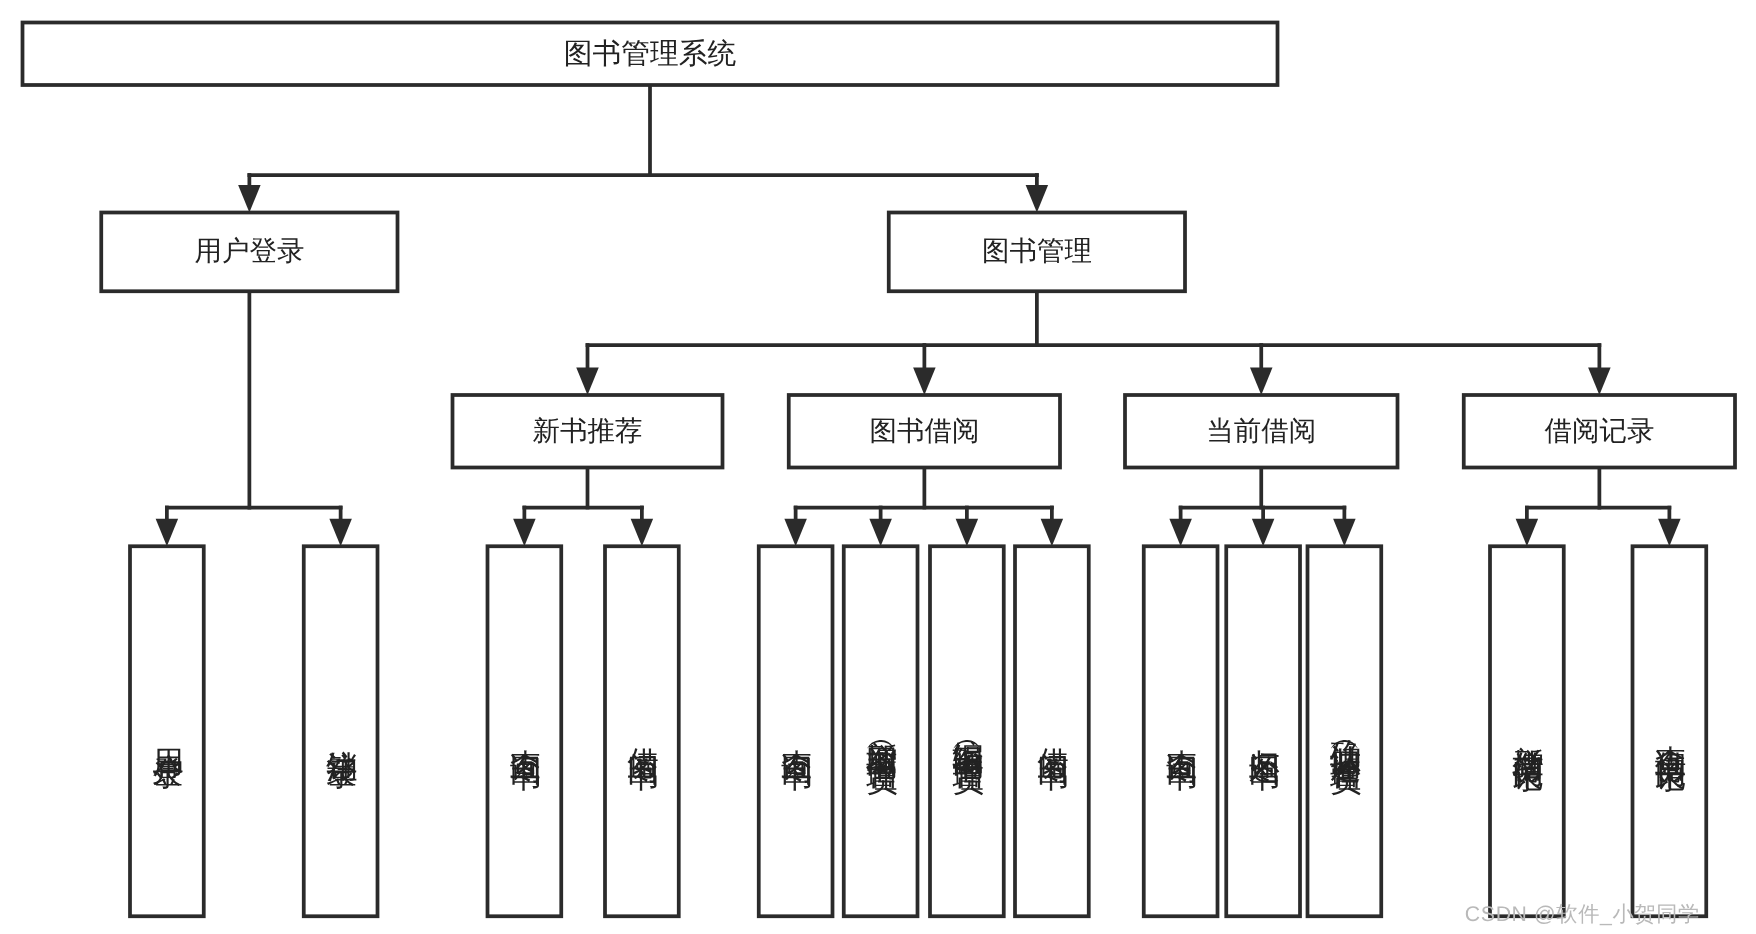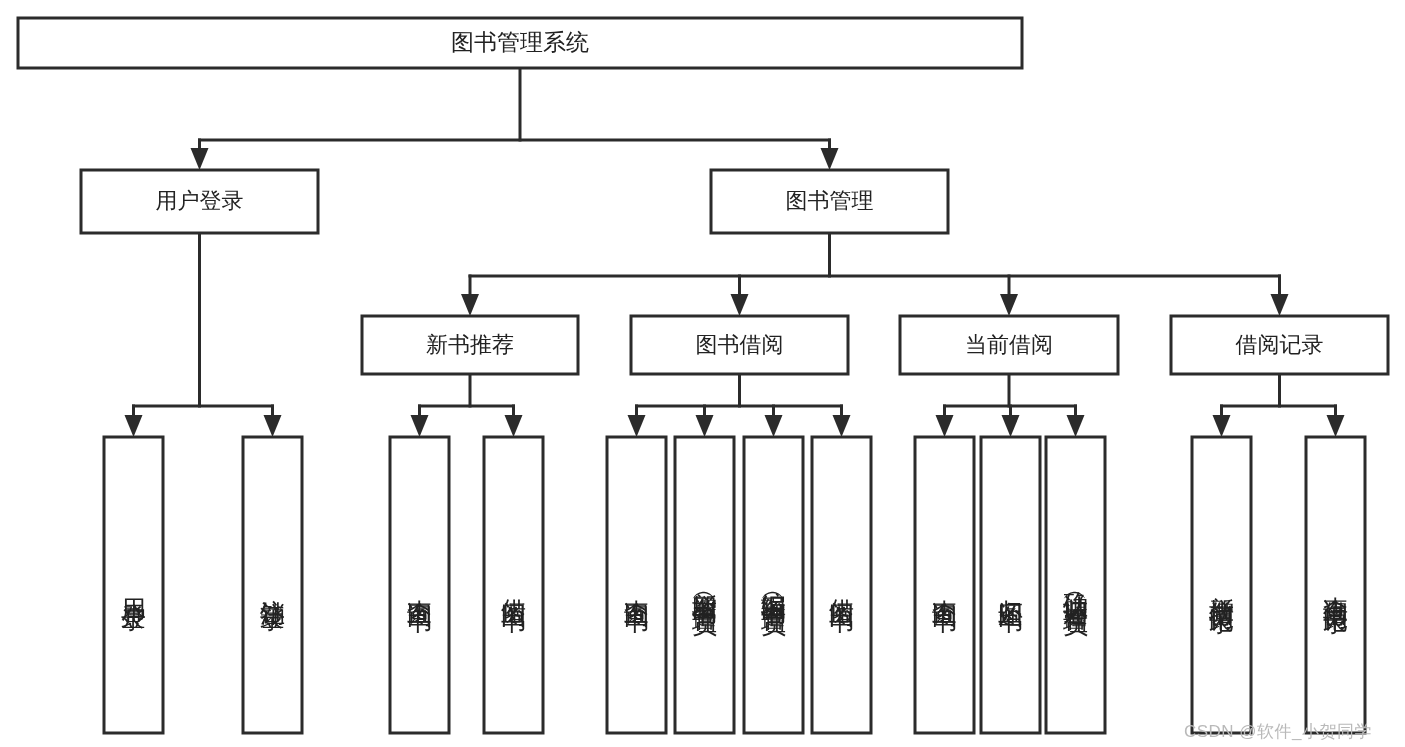--- a/index.html
+++ b/index.html
@@ -70,21 +70,21 @@
     font-family: "Liberation Sans", "DejaVu Sans", sans-serif;
     font-size: 25px;
     line-height: 1.08;
     letter-spacing: 3px;
     color: #222222;
     white-space: nowrap;
     text-align: center;
   }
   .watermark {
     position: absolute;
-    right: 0;
+    right: 12px;
     bottom: 4px;
     font-family: "Liberation Sans", "DejaVu Sans", sans-serif;
     font-size: 17px;
     color: #b9b9b9;
     letter-spacing: 0.5px;
     white-space: nowrap;
   }
 </style>
 </head>
 <body>

